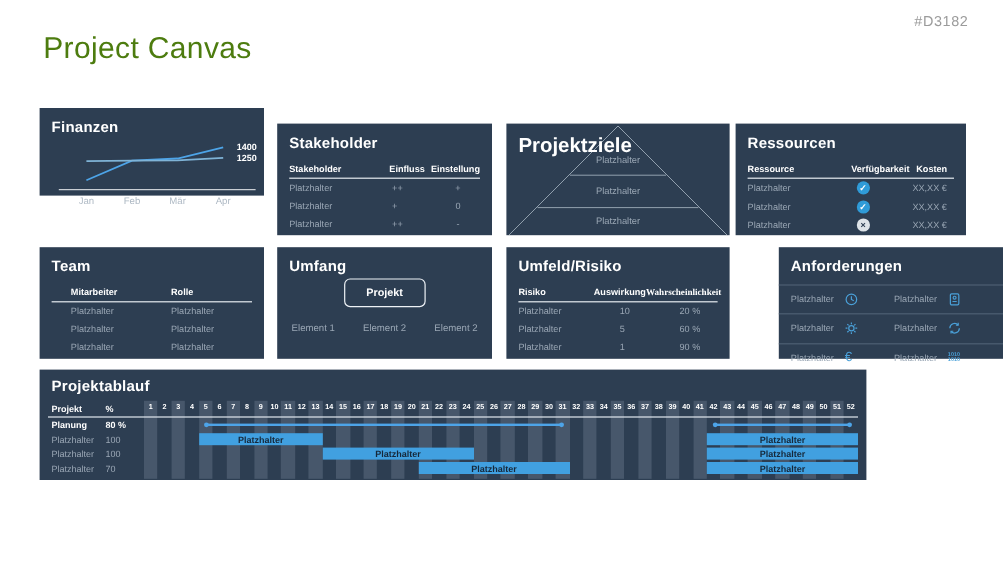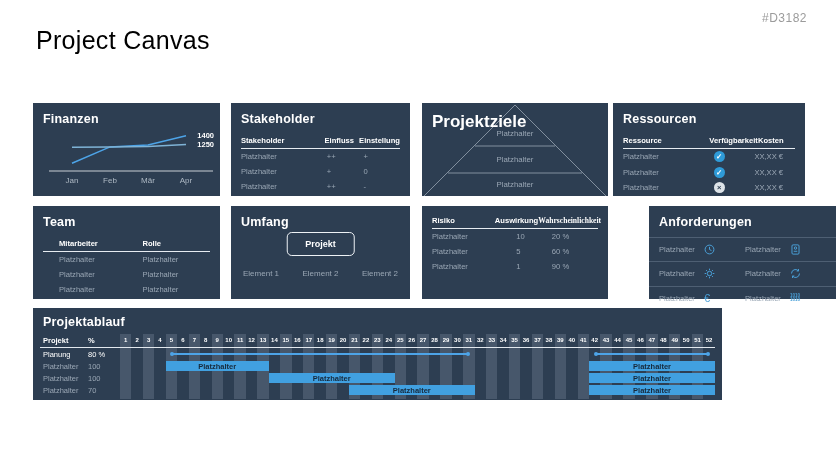--- a/index.html
+++ b/index.html
@@ -1,29 +1,29 @@
 <!DOCTYPE html>
 <html><head>
 <meta charset="utf-8">
 <style>
   html,body{margin:0;padding:0;background:#fff;}
   .stage{position:relative;width:836px;height:470px;background:#ffffff;
          font-family:"Liberation Sans",sans-serif;overflow:hidden;}
   .page-title{position:absolute;left:36px;top:26px;font-size:25px;font-weight:400;
-              color:#000000;letter-spacing:.3px;}
+              color:#4d7c0f;letter-spacing:.3px;}
   .code{position:absolute;right:29px;top:11px;font-size:12px;color:#9b9b9b;letter-spacing:.5px;}
 
   .panel{position:absolute;background:#2d3e52;color:#fff;box-sizing:border-box;}
   .panel h2{margin:9px 10px 0;font-size:12.5px;font-weight:700;letter-spacing:.2px;}
 
   
   .tbl{margin:7px 10px 0;font-size:7.6px;}
   .tr{display:flex;align-items:center;height:15px;color:#9aa7b5;}
   .tr.th{height:15px;color:#ffffff;font-weight:700;border-bottom:1px solid #e7ecf1;}
-  .c-a{flex:1.25;} .c-b{flex:1;margin-left:40px;} .c-c{flex:1;}
+  .c-a{flex:1.25;} .c-b{flex:1;margin-left:40px;} .c-c{flex:1;text-align:center;}
   .c-h{flex:1;padding-left:16px;}
 
   
   .circ{width:11px;height:11px;border-radius:50%;display:inline-flex;align-items:center;
         justify-content:center;font-size:7.5px;font-weight:700;line-height:1;}
   .circ.ok{background:#2f9bd8;color:#fff;}
   .circ.no{background:#dde3e8;color:#2d3e52;}
 
   
   .pyr-svg{position:absolute;left:0;top:0;}
@@ -54,40 +54,40 @@
   .gantt h2{margin:1px 0 5px 3px;}
   .g-body{position:relative;}
   .stripes{position:absolute;left:80px;right:0;top:0;height:65px;display:flex;z-index:0;}
   .stripe{flex:1;}
   .stripe.odd{background:#47576b;}
   .g-row{display:flex;align-items:center;height:12px;position:relative;z-index:1;}
   .g-row.head{height:13px;border-bottom:1px solid #e2e8ee;}
   .g-lab{width:48px;padding-left:3px;font-size:7.5px;color:#9aa7b5;box-sizing:border-box;}
   .g-pct{width:32px;font-size:7.5px;color:#9aa7b5;}
   .g-row.head .g-lab,.g-row.head .g-pct{color:#fff;font-weight:700;}
-  .g-row.emph .g-lab,.g-row.emph .g-pct{color:#fff;font-weight:400;}
+  .g-row.emph .g-lab,.g-row.emph .g-pct{color:#fff;font-weight:700;}
   .g-grid{flex:1;position:relative;height:100%;display:flex;}
   .wk{flex:1;text-align:center;font-size:6px;font-weight:700;color:#fff;line-height:12px;}
   .bar{position:absolute;top:1px;bottom:1px;background:#41a0e0;color:#16283a;
        font-size:7.5px;font-weight:700;display:flex;align-items:center;justify-content:center;
        overflow:hidden;white-space:nowrap;}
   .pline{position:absolute;top:50%;height:1.5px;margin-top:-1px;background:#4da4e8;}
   .pline .dot{position:absolute;top:50%;width:4px;height:4px;border-radius:50%;
               background:#4da4e8;transform:translateY(-50%);}
   .pline .dot.l{left:-1px;} .pline .dot.r{right:-1px;}
 </style>
 </head>
 <body>
 
 <div class="stage">
 
   <div class="code">#D3182</div>
   <div class="page-title">Project Canvas</div>
 
-  <section class="panel" style="left:33px;top:103px;width:187px;height:93px;">
+  <section class="panel" style="left:33px;top:90px;width:187px;height:73px;">
     <h2>Finanzen</h2>
     <svg id="fin-svg" class="fin-svg" width="187" height="70" viewBox="0 0 187 70">
         <polyline points="39,44.2 77,27.9 115,26.1 153,16.8" fill="none" stroke="#4da4e8" stroke-width="1.5"></polyline>
         <text x="181" y="19.4" text-anchor="end" class="fin-lbl">1400</text>
         <polyline points="39,28.2 77,27.9 115,27.6 153,25.5" fill="none" stroke="#7fb3d6" stroke-width="1.5"></polyline>
         <text x="181" y="28.1" text-anchor="end" class="fin-lbl">1250</text>
         <line x1="16" y1="52" x2="180" y2="52" stroke="#c9ced4" stroke-width="1"></line>
         <text x="39" y="64" text-anchor="middle" class="fin-month">Jan</text>
         <text x="77" y="64" text-anchor="middle" class="fin-month">Feb</text>
         <text x="115" y="64" text-anchor="middle" class="fin-month">Mär</text>
@@ -185,20 +185,21 @@
     <h2>Umfang</h2>
     <div class="projekt-box">Projekt</div>
     <div class="elements">
       <span>Element 1</span>
       <span>Element 2</span>
       <span>Element 2</span>
     </div>
   </section>
 
   <section class="panel" style="left:422px;top:206px;width:186px;height:93px;">
+    <h2>Umfeld/Risiko</h2>
     <div class="tbl">
       <div class="tr th">
         <span class="c-a">Risiko</span>
         <span class="c-b">Auswirkung</span>
         <span class="c-c" style="flex:1.3;font-family:Liberation Serif, serif;">Wahrscheinlichkeit</span>
       </div>
       <div class="tr">
         <span class="c-a">Platzhalter</span>
         <span class="c-b">10</span>
         <span class="c-c" style="flex:1.3;">20 %</span>

